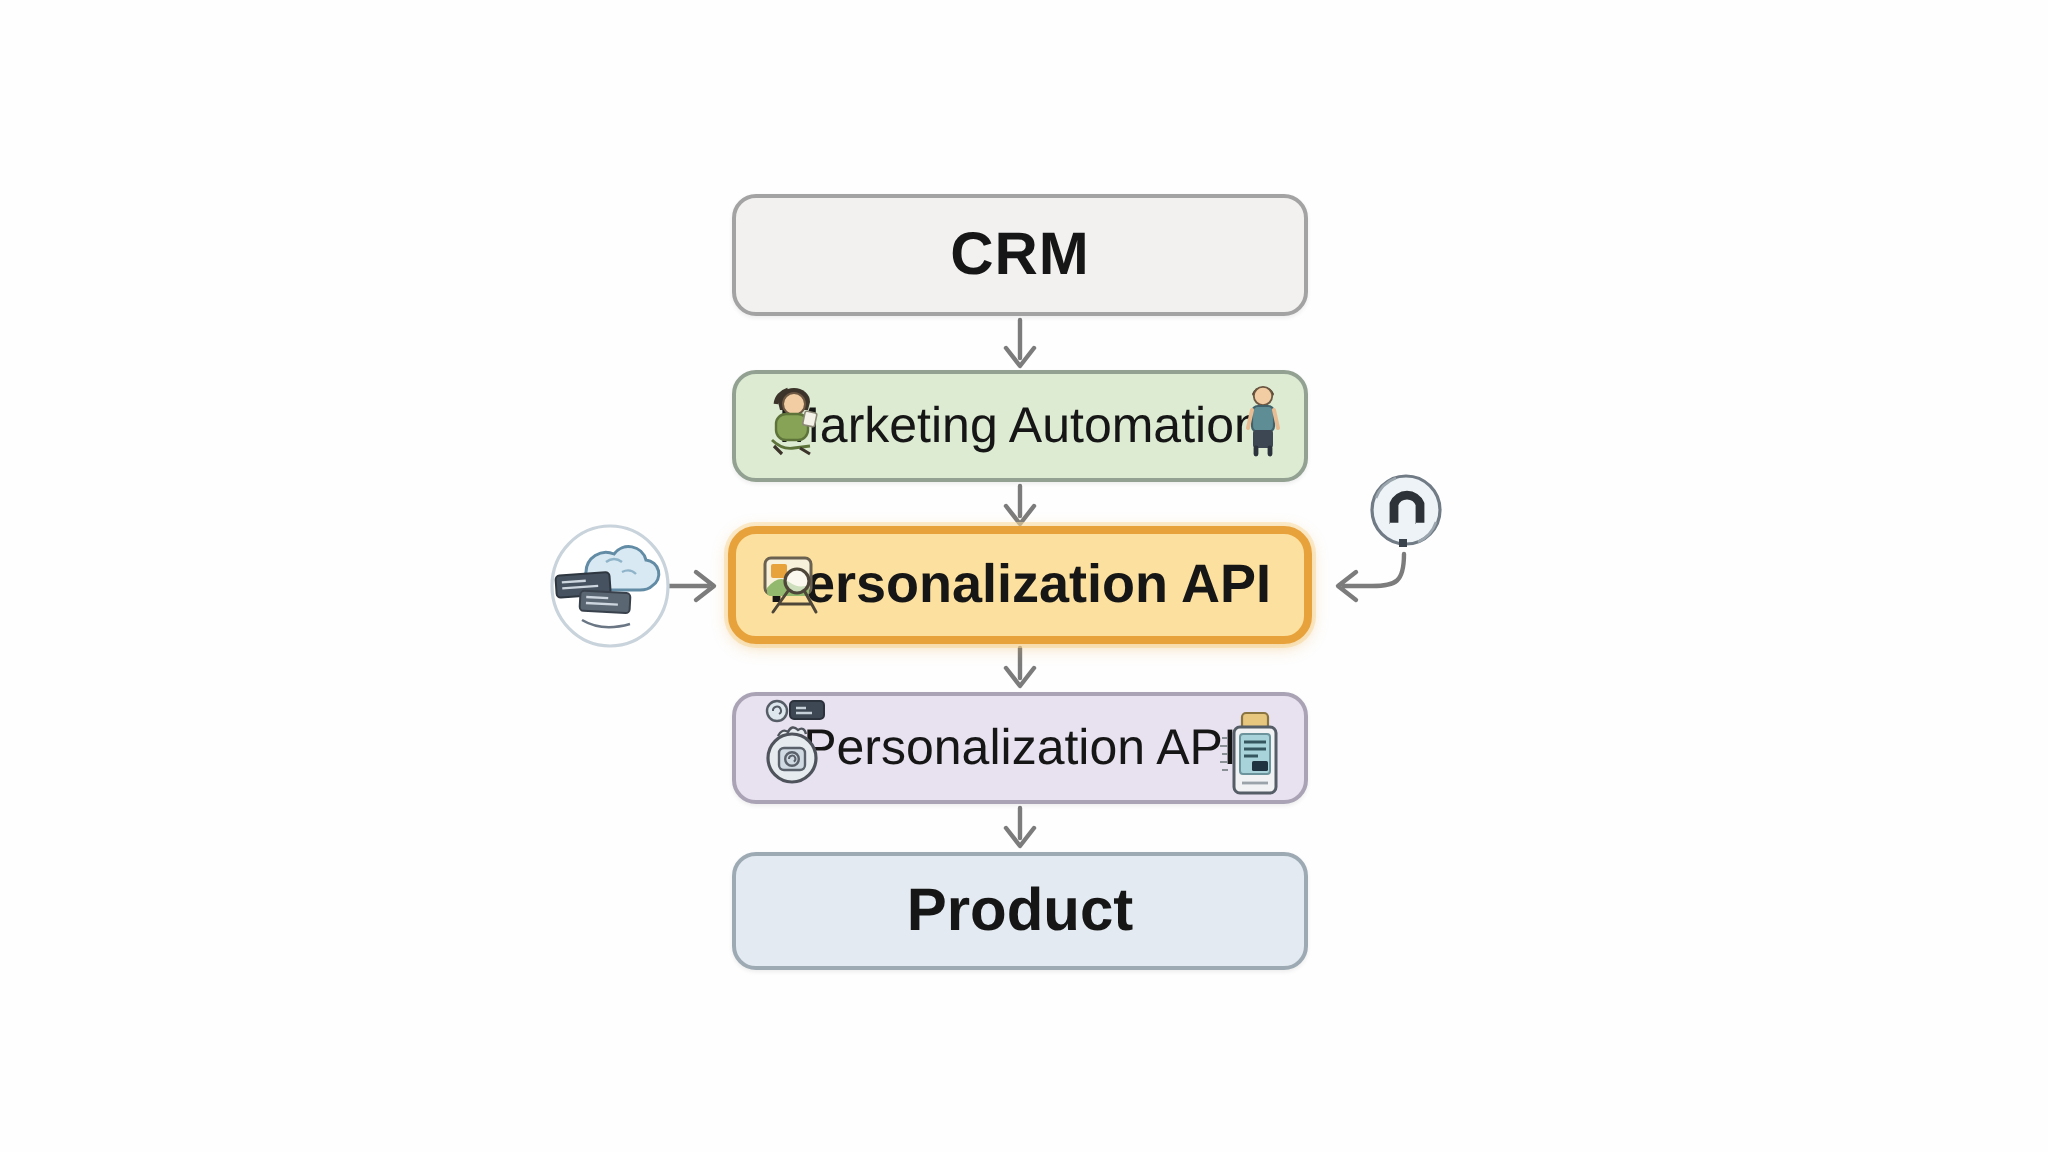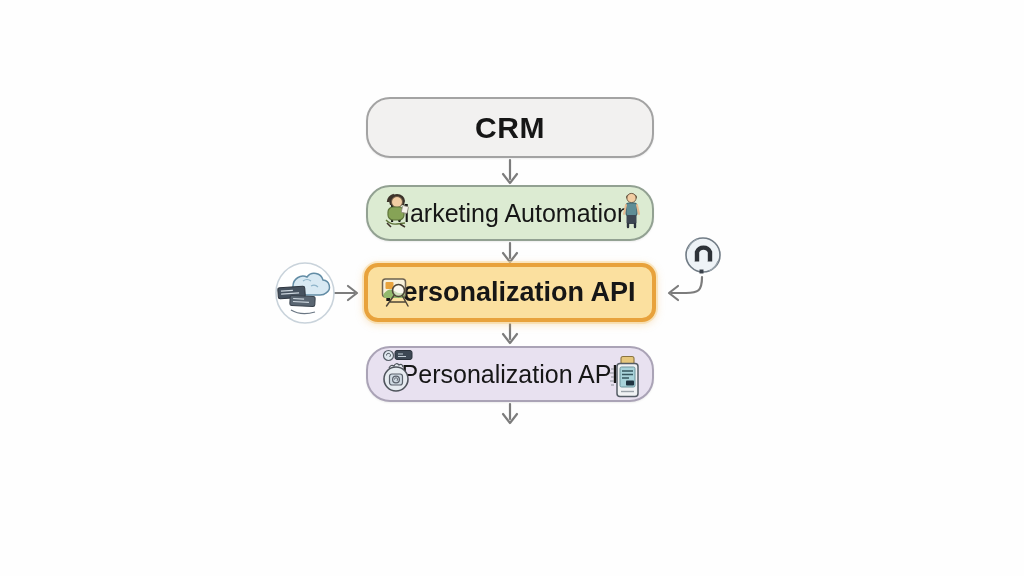--- a/index.html
+++ b/index.html
@@ -2,21 +2,21 @@
 <html><head>
 <meta charset="utf-8">
 <style>
   html,body{margin:0;padding:0;background:#ffffff;}
   .canvas{
     position:relative;width:1024px;height:576px;background:#fefefe;
     font-family:"Liberation Sans", sans-serif;overflow:hidden;
   }
   .node{
     position:absolute;left:366px;width:288px;
-    border:2px solid #999;border-radius:24px;
+    border:2px solid #999;border-radius:12px;
     display:flex;align-items:center;justify-content:center;
     box-sizing:border-box;color:#161616;
     box-shadow:0 1px 2px rgba(0,0,0,0.07);
   }
   .node-crm{top:97px;height:61px;font-size:30px;font-weight:600;letter-spacing:.5px;}
   .node-marketing{top:185px;height:56px;font-size:25px;font-weight:500;}
   .node-api-main{
     top:263px;left:364px;width:292px;height:59px;
     border-width:4px;border-radius:14px;font-size:27px;font-weight:700;
     box-shadow:0 2px 8px rgba(232,162,60,0.35),0 0 0 2px rgba(250,224,170,0.55);
@@ -55,20 +55,23 @@
   </div>
 
   <div class="node node-api-main" style="background: rgb(251, 224, 159); border-color: rgb(232, 162, 60);">
     <span>Personalization API</span>
   </div>
 
   <div class="node node-api-sub" style="background: rgb(232, 225, 240); border-color: rgb(170, 163, 182);">
     <span>Personalization API</span>
   </div>
 
+  <div class="node node-product" style="background: rgb(227, 234, 241); border-color: rgb(157, 170, 180);">
+    <span>Product</span>
+  </div>
 
   <span class="icon" style="left:384px;top:192px;">
     <svg width="27" height="38" viewBox="0 0 27 38">
       <path d="M5,9 a8,7 0 0 1 16,0 l-1,4 -14,0 z" fill="#3c332a"></path>
       <circle cx="13" cy="10" r="5.5" fill="#f2cda3" stroke="#6b5742" stroke-width="1"></circle>
       <path d="M4,10 a9,8 0 0 1 6,-7" fill="none" stroke="#3c332a" stroke-width="2.4"></path>
       <rect x="4" y="15" width="16" height="13" rx="5" fill="#86a356" stroke="#5d7339" stroke-width="1.2"></rect>
       <path d="M2,28 q5,5 11,4 l8,-1" fill="none" stroke="#5d7339" stroke-width="1.4"></path>
       <rect x="18" y="14" width="6" height="7" rx="1" fill="#f4f1e8" stroke="#8c8878" stroke-width="0.8" transform="rotate(12 21 17)"></rect>
       <path d="M3,31 l4,4 M16,32 l5,3" stroke="#3c332a" stroke-width="1.6" fill="none"></path>

